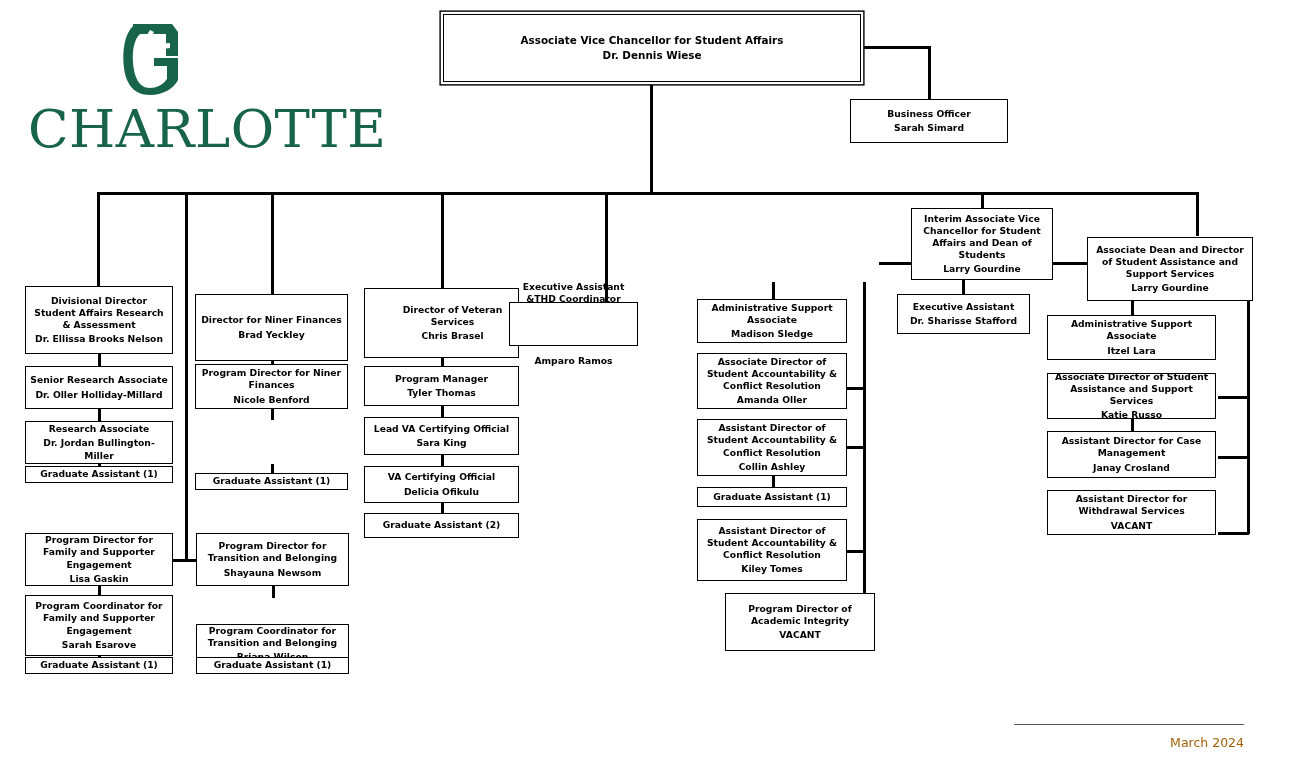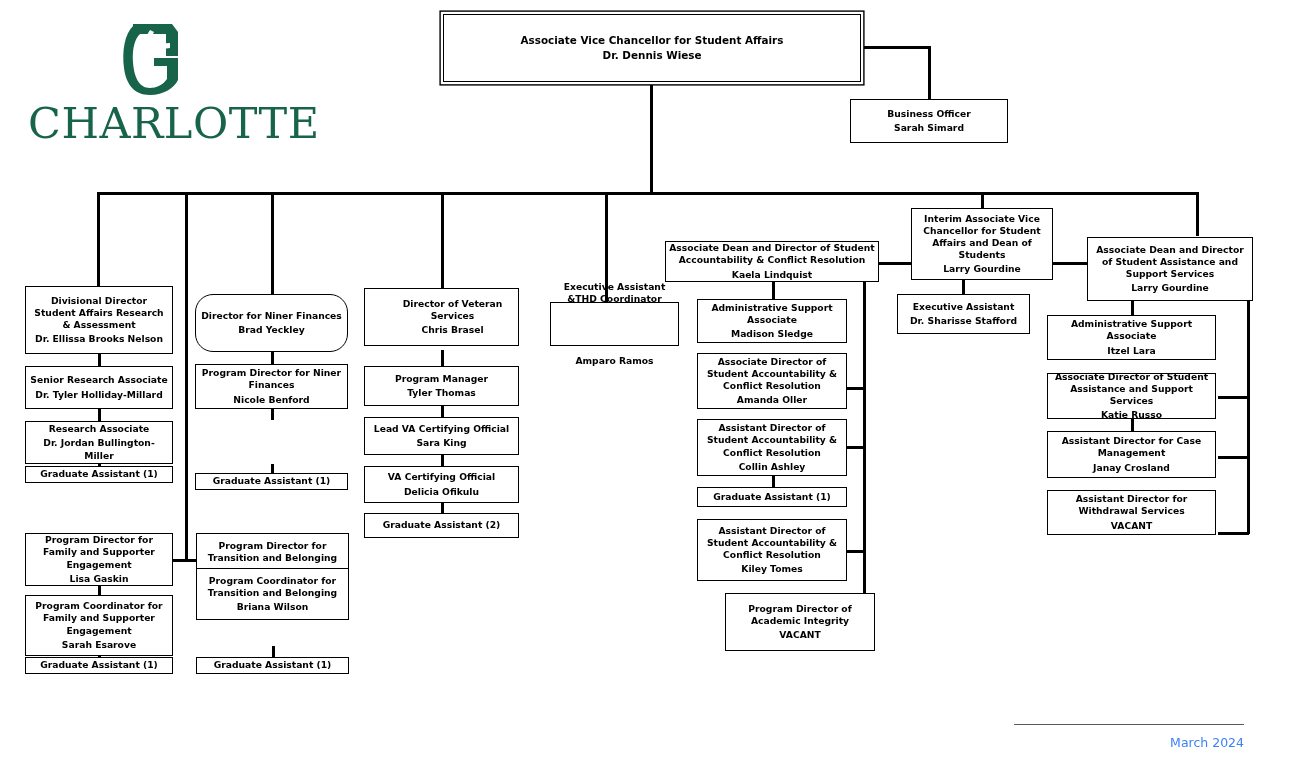--- a/index.html
+++ b/index.html
@@ -71,21 +71,21 @@
     width: 64px;
     height: 76px;
   }
   #logo .wordmark {
     position: absolute;
     left: 0;
     top: 80px;
     width: 250px;
     text-align: center;
     font-family: "DejaVu Serif", "Liberation Serif", serif;
-    font-size: 43px;
+    font-size: 53px;
     letter-spacing: 0.5px;
     color: #18644a;
     line-height: 1;
   }
 
   
   #footer {
     position: absolute;
     right: 52px;
     bottom: 18px;
@@ -95,21 +95,21 @@
   }
   #footer .rule {
     height: 1.4px;
     background: #595959;
     width: 100%;
     margin-bottom: 10px;
   }
   #footer .date {
     font-family: "DejaVu Sans", "Liberation Sans", sans-serif;
     font-size: 12.5px;
-    color: #3b82f6;
+    color: #a16207;
   }
 </style>
 </head>
 <body>
 
 <div id="chart-root">
 
   <div id="logo">
     <svg class="mark" viewBox="0 0 64 76">
       <path d="M14 3 C4 12, 2 30, 4 46 C6 62, 14 73, 30 73 C44 73, 54 66, 58 58 L58 36 L34 36 L34 44 L47 44 L47 57 C43 63, 36 66, 30 66 C19 66, 14 55, 13 40 C12 24, 16 11, 26 9 Z" fill="#18644a"></path>
@@ -186,21 +186,21 @@
     <span class="title">Business Officer</span>
     <span class="person">Sarah Simard</span>
   </div>
 
   <div class="node has-person" style="left:25px; top:286px; width:148px; height:68px;">
     <span class="title">Divisional Director Student Affairs  Research &amp; Assessment</span>
     <span class="person">Dr. Ellissa Brooks Nelson</span>
   </div>
   <div class="node has-person" style="left:25px; top:366px; width:148px; height:43px;">
     <span class="title">Senior Research Associate</span>
-    <span class="person">Dr. Tyler Holliday-Millard</span>
+    <span class="person">Dr. Oller Holliday-Millard</span>
   </div>
   <div class="node has-person" style="left:25px; top:421px; width:148px; height:43px;">
     <span class="title">Research Associate</span>
     <span class="person">Dr. Jordan Bullington-Miller</span>
   </div>
   <div class="node" style="left:25px; top:466px; width:148px; height:17px;">
     <span class="title">Graduate Assistant  (1)</span>
   </div>
 
   <div class="node has-person" style="left:25px; top:533px; width:148px; height:53px;">
@@ -208,73 +208,69 @@
     <span class="person">Lisa Gaskin</span>
   </div>
   <div class="node has-person" style="left:25px; top:595px; width:148px; height:61px;">
     <span class="title">Program Coordinator for Family and Supporter Engagement</span>
     <span class="person">Sarah Esarove</span>
   </div>
   <div class="node" style="left:25px; top:657px; width:148px; height:17px;">
     <span class="title">Graduate Assistant  (1)</span>
   </div>
 
-  <div class="node has-person" style="left:195px; top:294px; width:153px; height:58px;border-radius:18px;">
+  <div class="node has-person" style="left:195px; top:294px; width:153px; height:67px;">
     <span class="title">Director for Niner Finances</span>
     <span class="person">Brad Yeckley</span>
   </div>
   <div class="node has-person" style="left:195px; top:364px; width:153px; height:45px;">
     <span class="title">Program Director for Niner Finances</span>
     <span class="person">Nicole Benford</span>
   </div>
   <div class="node" style="left:195px; top:473px; width:153px; height:17px;">
     <span class="title">Graduate Assistant  (1)</span>
   </div>
 
   <div class="node has-person" style="left:196px; top:533px; width:153px; height:53px;">
     <span class="title">Program Director for Transition and Belonging</span>
     <span class="person">Shayauna Newsom</span>
   </div>
-  <div class="node has-person" style="left:196px; top:568px; width:153px; height:52px;">
+  <div class="node has-person" style="left:196px; top:624px; width:153px; height:40px;">
     <span class="title">Program Coordinator for Transition and Belonging</span>
     <span class="person">Briana Wilson</span>
   </div>
   <div class="node" style="left:196px; top:657px; width:153px; height:17px;">
     <span class="title">Graduate Assistant  (1)</span>
   </div>
 
-  <div class="node has-person" style="left:364px; top:288px; width:155px; height:58px;padding-left:25px;">
+  <div class="node has-person" style="left:364px; top:288px; width:155px; height:70px;padding-left:25px;">
     <span class="title">Director of Veteran  Services</span>
     <span class="person">Chris Brasel</span>
   </div>
   <div class="node has-person" style="left:364px; top:366px; width:155px; height:40px;">
     <span class="title">Program Manager</span>
     <span class="person">Tyler Thomas</span>
   </div>
   <div class="node has-person" style="left:364px; top:417px; width:155px; height:38px;">
     <span class="title">Lead VA  Certifying Official</span>
     <span class="person">Sara King</span>
   </div>
   <div class="node has-person" style="left:364px; top:466px; width:155px; height:37px;">
     <span class="title">VA  Certifying Official</span>
     <span class="person">Delicia Ofikulu</span>
   </div>
   <div class="node" style="left:364px; top:513px; width:155px; height:25px;">
     <span class="title">Graduate Assistant  (2)</span>
   </div>
 
-  <div class="node has-person" style="left:550px; top:302px; width:129px; height:44px;gap:48px;">
+  <div class="node has-person" style="left:509px; top:302px; width:129px; height:44px;gap:48px;">
     <span class="title">Executive Assistant &amp;THD Coordinator</span>
     <span class="person">Amparo  Ramos</span>
   </div>
 
-  <div class="node has-person" style="left:665px; top:241px; width:214px; height:41px;">
-    <span class="title">Associate  Dean and Director of Student Accountability &amp; Conflict Resolution</span>
-    <span class="person">Kaela Lindquist</span>
-  </div>
   <div class="node has-person" style="left:697px; top:299px; width:150px; height:44px;">
     <span class="title">Administrative  Support Associate</span>
     <span class="person">Madison Sledge</span>
   </div>
   <div class="node has-person" style="left:697px; top:353px; width:150px; height:56px;">
     <span class="title">Associate  Director of Student Accountability &amp; Conflict Resolution</span>
     <span class="person">Amanda  Oller</span>
   </div>
   <div class="node has-person" style="left:697px; top:419px; width:150px; height:57px;">
     <span class="title">Assistant  Director of Student Accountability &amp; Conflict Resolution</span>

